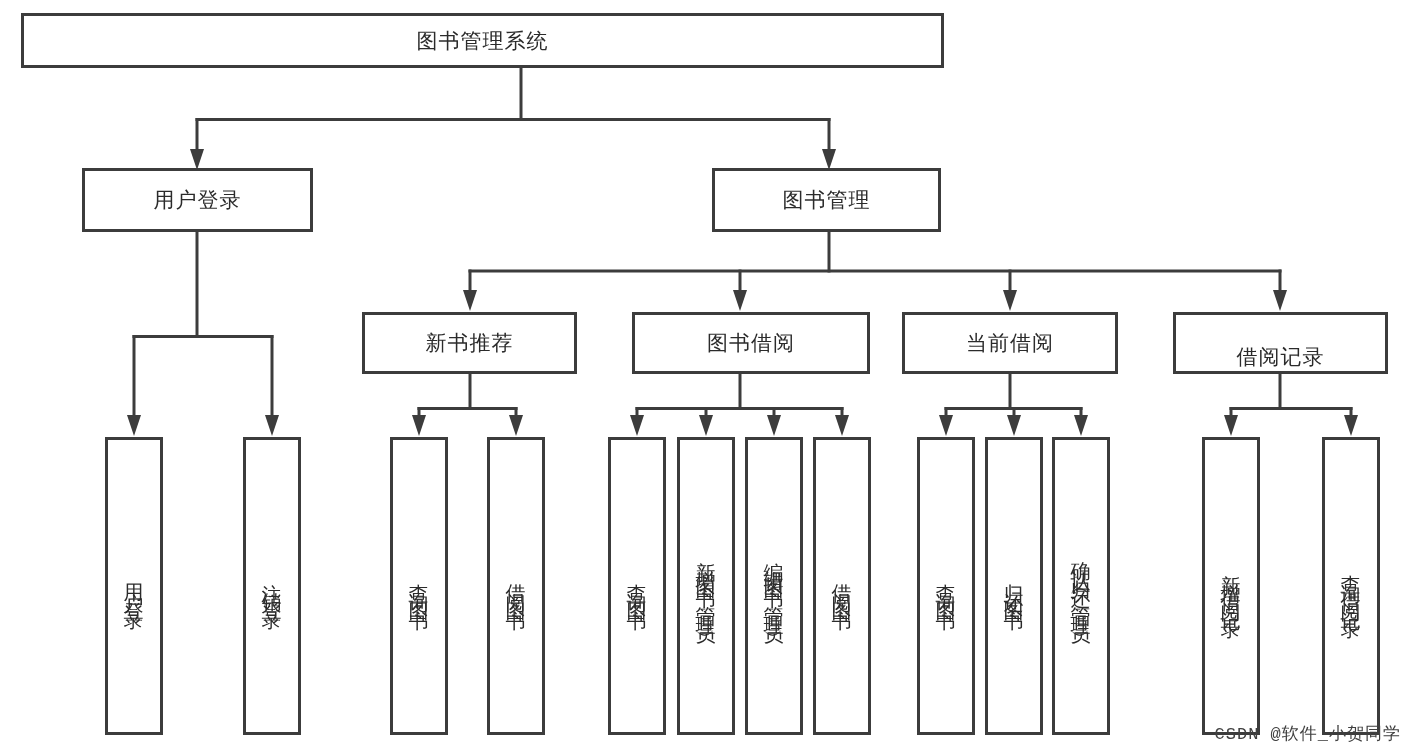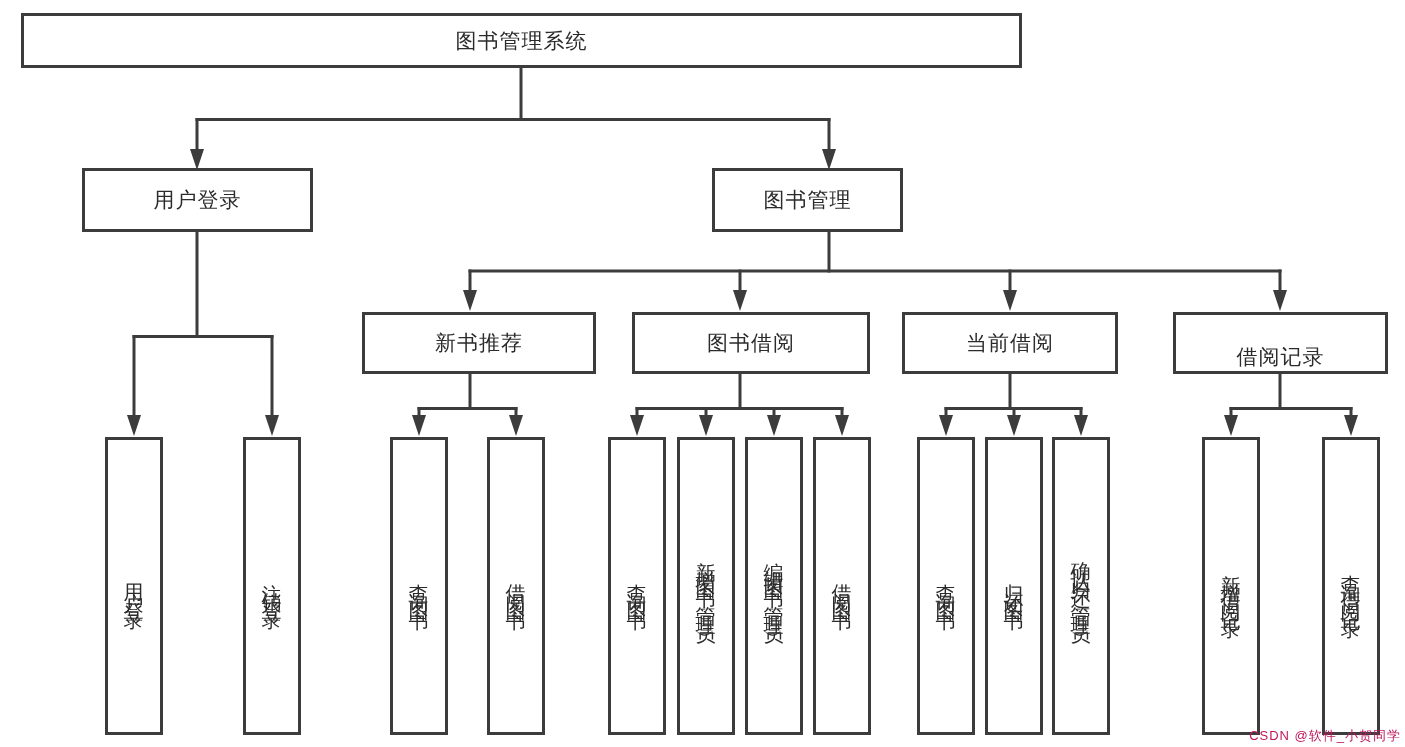--- a/index.html
+++ b/index.html
@@ -23,25 +23,25 @@
     border: 3px solid #3c3c3c;
     background: #ffffff;
     display: flex;
     align-items: center;
     justify-content: center;
     color: #2b2b2b;
     font-size: 21px;
     letter-spacing: 1px;
     white-space: nowrap;
   }
-  .node.root   { left: 21px;   top: 13px;  width: 1001px; height: 55px; }
+  .node.root   { left: 21px;   top: 13px;  width: 923px; height: 55px; }
   .node.l2a    { left: 82px;   top: 168px; width: 231px;  height: 64px; }
-  .node.l2b    { left: 712px;  top: 168px; width: 191px;  height: 64px; }
+  .node.l2b    { left: 712px;  top: 168px; width: 229px;  height: 64px; }
   .node.l3     { top: 312px; height: 62px; }
-  .node.l3a    { left: 362px;  width: 234px; align-items: center; }
+  .node.l3a    { left: 362px;  width: 215px; align-items: center; }
   .node.l3b    { left: 632px;  width: 238px; }
   .node.l3c    { left: 902px;  width: 216px; }
   .node.l3d    { left: 1173px; width: 215px; align-items: flex-end; }
   .leaf {
     position: absolute;
     top: 437px;
     width: 58px;
     height: 298px;
     box-sizing: border-box;
     border: 3px solid #3c3c3c;
@@ -56,24 +56,25 @@
     font-size: 20px;
     line-height: 1;
     letter-spacing: 9px;
     color: #2b2b2b;
     max-height: 288px;
   }
   .watermark {
     position: absolute;
     right: 4px;
     bottom: 2px;
-    font-size: 13px;
+    font-size: 17px;
     letter-spacing: 1px;
-    color: #be185d;
+    color: #404040;
     white-space: nowrap;
+    font-family: Liberation Mono, monospace;
   }
 </style>
 </head>
 <body>
 
 <div class="canvas">
 
   <svg class="connectors" viewBox="0 0 1405 747" xmlns="http://www.w3.org/2000/svg">
     <g stroke="#3c3c3c" stroke-width="3" fill="none">
 

